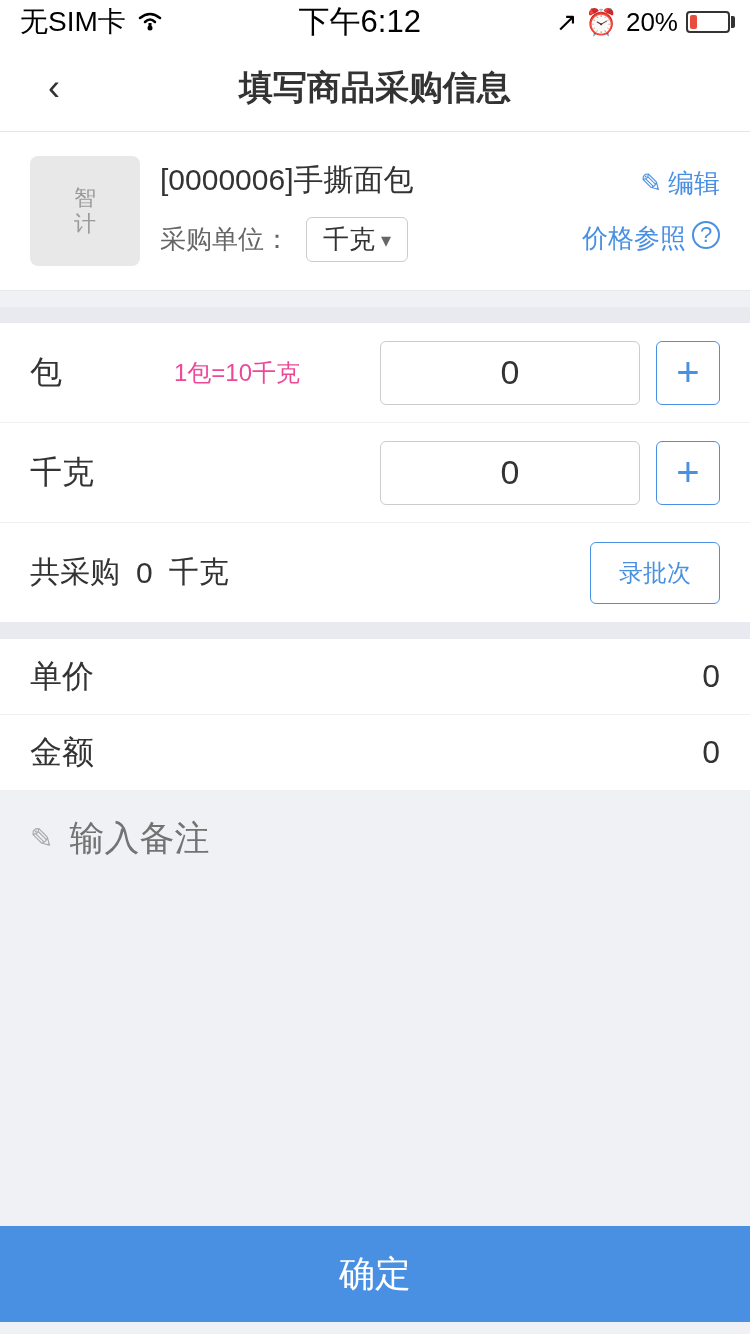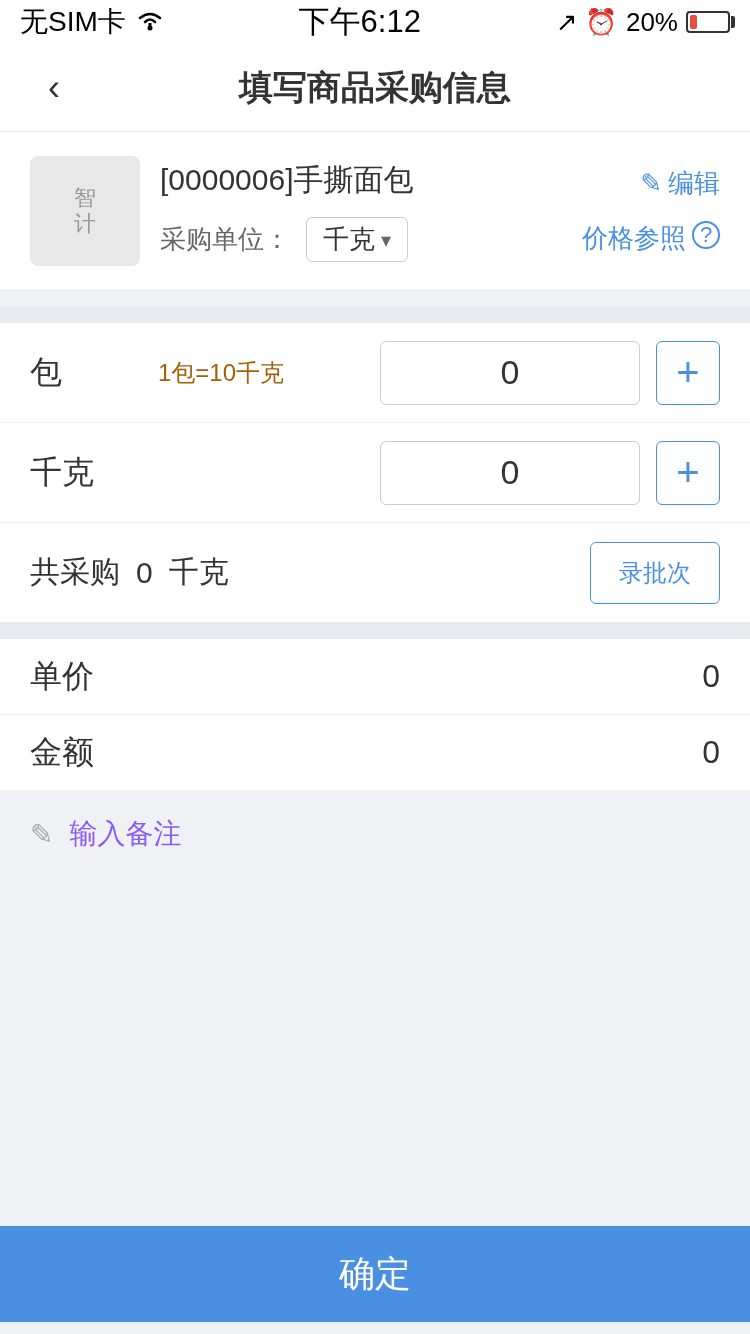--- a/index.html
+++ b/index.html
@@ -111,21 +111,21 @@
       display: flex;
       align-items: center;
       padding: 0 30px;
       height: 100px;
       border-bottom: 1px solid #f0f0f0;
     }
     .form-row-label {
       font-size: 32px; color: #333; min-width: 120px;
     }
     .form-row-sublabel {
-      font-size: 24px; color: #a16207; margin-left: 8px;
+      font-size: 24px; color: #ec4899; margin-left: 24px;
     }
     .form-row-input-area {
       flex: 1;
       display: flex;
       align-items: center;
       justify-content: flex-end;
       gap: 16px;
     }
     .number-input {
       width: 260px; height: 64px;
@@ -178,21 +178,21 @@
     
     .remark-area {
       background: #f0f1f5;
       padding: 24px 30px;
       display: flex;
       align-items: center;
       gap: 16px;
       min-height: 80px;
     }
     .pencil-icon { font-size: 28px; color: #aaa; }
-    .remark-placeholder { font-size: 28px; color: #8b5cf6; }
+    .remark-placeholder { font-size: 35px; color: #737373; }
 
     
     .main-spacer { flex: 1; background: #f0f1f5; min-height: 300px; }
 
     
     .confirm-btn {
       position: fixed;
       bottom: 12px; left: 0;
       width: 750px; height: 96px;
       background: #4a90e2;

